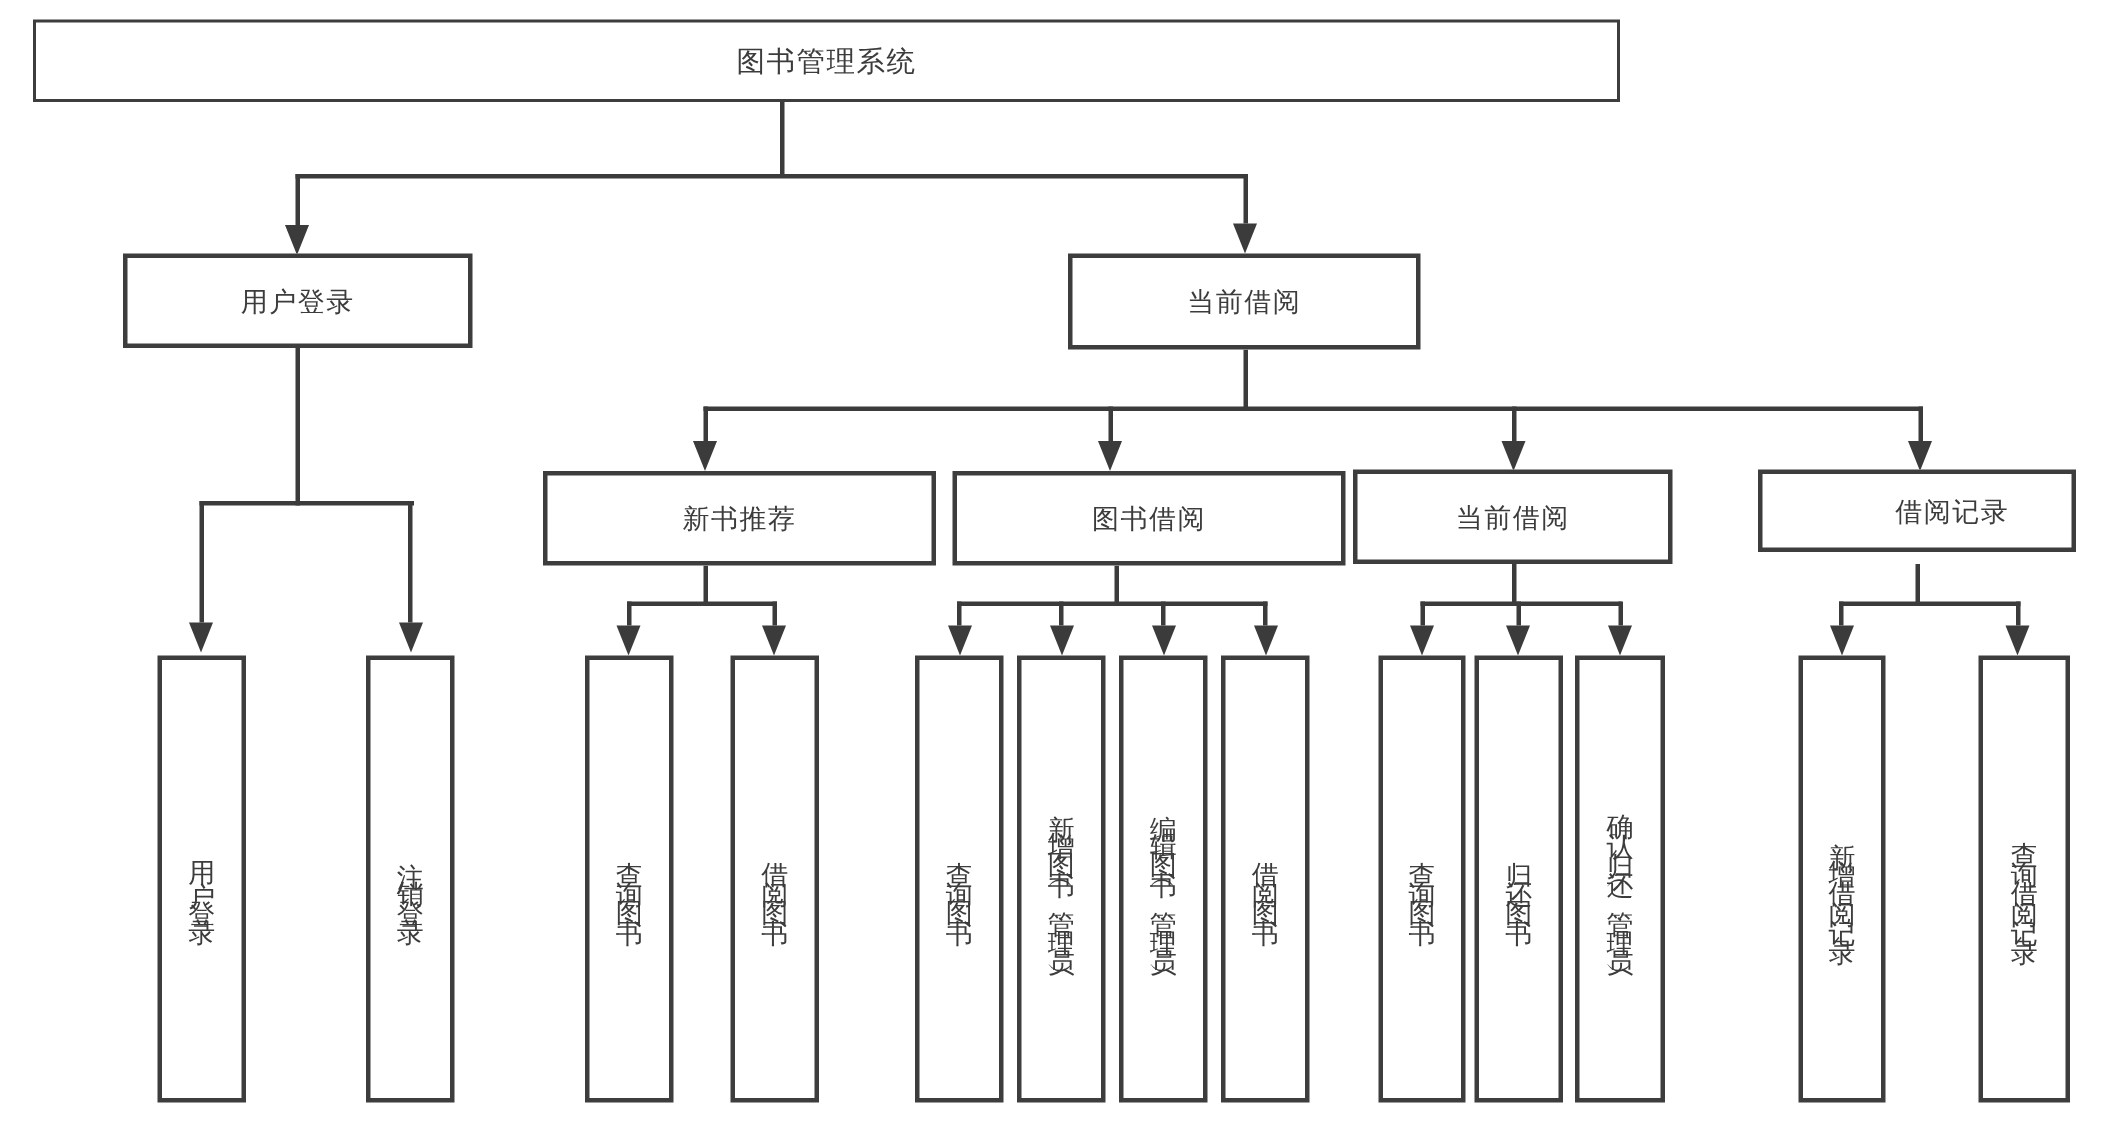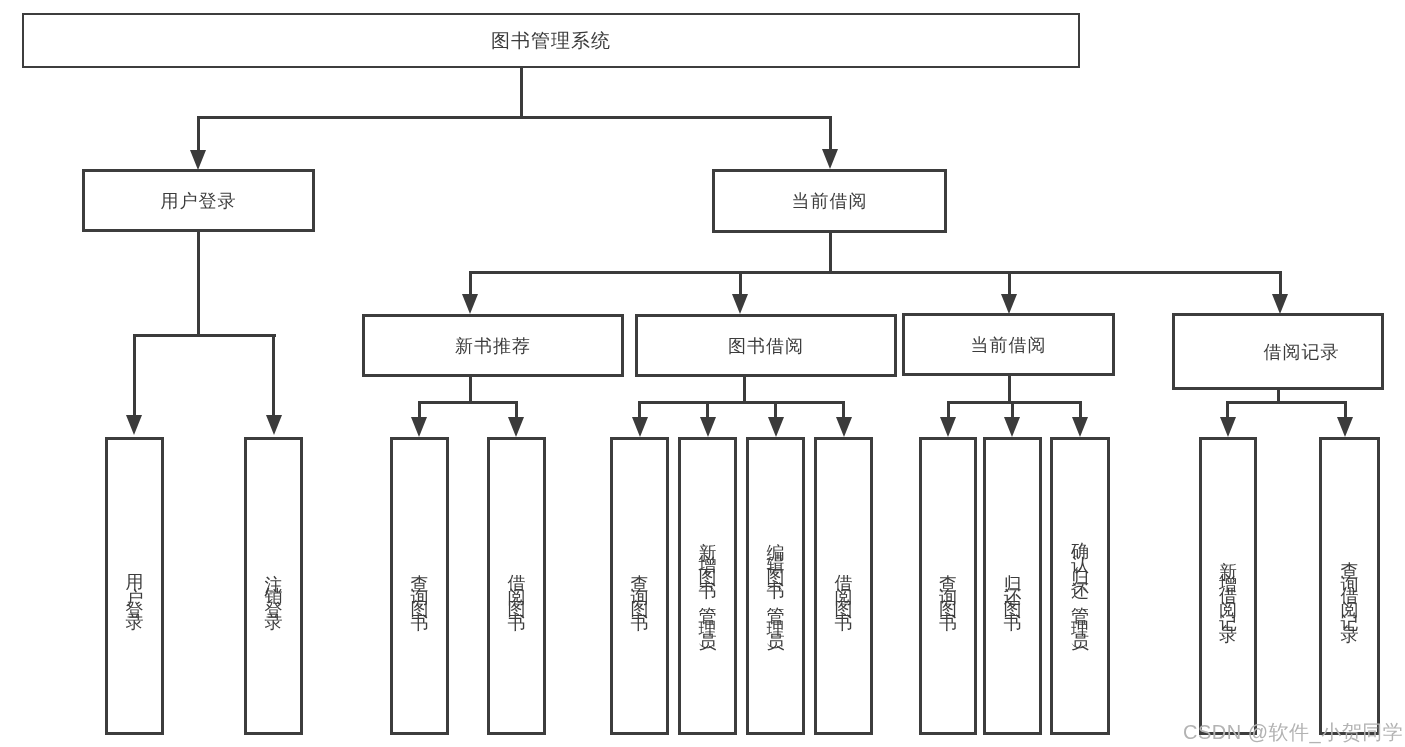--- a/index.html
+++ b/index.html
@@ -76,21 +76,21 @@
   <div class="vl" style="left:738.5px;top:271px;height:23px;"></div>
   <div class="ah" style="left:732px;top:294px;"></div>
   <div class="vl" style="left:1007.5px;top:271px;height:23px;"></div>
   <div class="ah" style="left:1001px;top:294px;"></div>
   <div class="vl" style="left:1278.5px;top:271px;height:23px;"></div>
   <div class="ah" style="left:1272px;top:294px;"></div>
 
   <div class="box" style="left:362px;top:314px;width:262px;height:63px;">新书推荐</div>
   <div class="box" style="left:635px;top:314px;width:262px;height:63px;text-align:right;">图书借阅</div>
   <div class="box" style="left:902px;top:313px;width:213px;height:63px;">当前借阅</div>
-  <div class="box" style="left:1172px;top:313px;width:212px;height:77px;padding-left:47px;">借阅记录</div>
+  <div class="box" style="left:1172px;top:313px;width:212px;height:55px;padding-left:47px;">借阅记录</div>
 
   <div class="vl" style="left:468.5px;top:377px;height:27px;"></div>
   <div class="hl" style="left:417.5px;top:401px;width:100px;"></div>
   <div class="vl" style="left:417.5px;top:401px;height:16px;"></div>
   <div class="ah" style="left:411px;top:417px;"></div>
   <div class="vl" style="left:514.5px;top:401px;height:16px;"></div>
   <div class="ah" style="left:508px;top:417px;"></div>
 
   <div class="vl" style="left:742.5px;top:377px;height:27px;"></div>
   <div class="hl" style="left:638px;top:401px;width:207px;"></div>
@@ -130,15 +130,14 @@
   <div class="box vbox" style="left:746px;top:437px;width:59px;height:298px;">编辑图书（管理员）</div>
   <div class="box vbox" style="left:814px;top:437px;width:59px;height:298px;">借阅图书</div>
 
   <div class="box vbox" style="left:919px;top:437px;width:58px;height:298px;">查询图书</div>
   <div class="box vbox" style="left:983px;top:437px;width:59px;height:298px;">归还图书</div>
   <div class="box vbox" style="left:1050px;top:437px;width:60px;height:298px;">确认归还（管理员）</div>
 
   <div class="box vbox" style="left:1199px;top:437px;width:58px;height:298px;">新增借阅记录</div>
   <div class="box vbox" style="left:1319px;top:437px;width:61px;height:298px;">查询借阅记录</div>
 
-  <div class="watermark">CSDN @软件_小贺同学</div>
 
 </div>
 
 </body></html>

